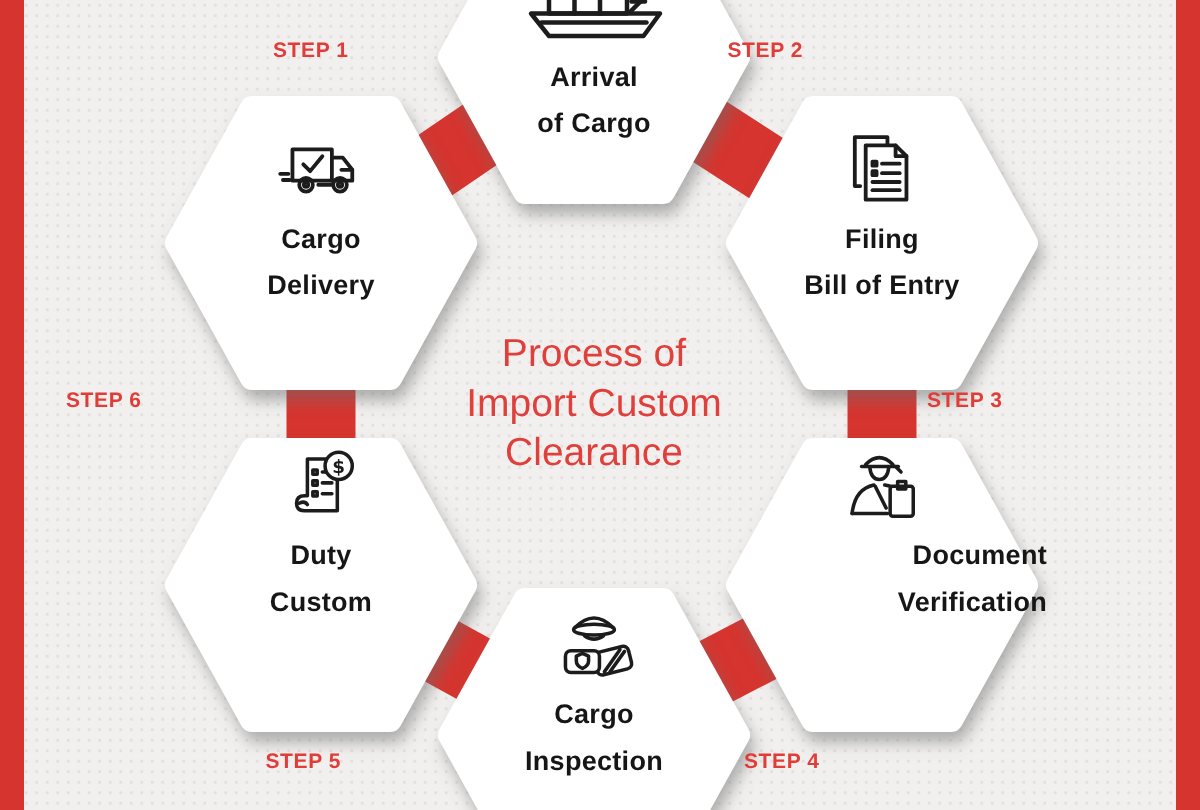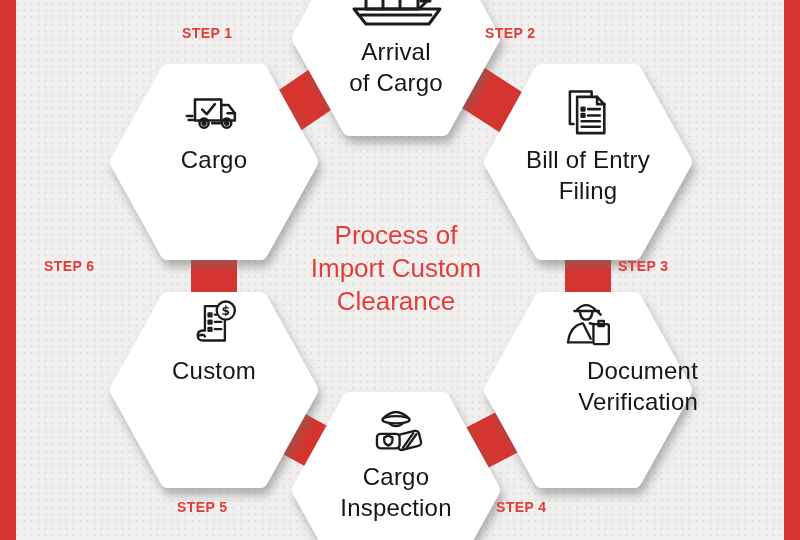--- a/index.html
+++ b/index.html
@@ -8,21 +8,21 @@
     background-color:#f1f0ef;
     background-image:radial-gradient(#e3e1e0 1px, transparent 1.2px);
     background-size:7px 7px;
     font-family:"Liberation Sans", sans-serif;
   }
   .edge-bar{position:absolute;top:0;width:16px;height:540px;background:#d6342e;}
   .edge-bar.left{left:0;}
   .edge-bar.right{right:0;}
   .scaffold{position:absolute;left:0;top:0;}
   .stage{position:absolute;width:220px;text-align:center;color:#161616;}
-  .stage .ln{font-weight:normal;font-size:24px;line-height:31px;letter-spacing:.2px;}
+  .stage .ln{font-weight:bold;font-size:18px;line-height:31px;letter-spacing:.2px;}
   .icon-wrap{display:flex;justify-content:center;}
   .ic{stroke:#1c1c1c;fill:none;stroke-linecap:round;stroke-linejoin:round;}
   .step{position:absolute;width:140px;text-align:left;color:#e23c38;
         font-weight:bold;font-size:14px;line-height:22px;letter-spacing:.4px;}
   .title{position:absolute;left:246px;top:219px;width:300px;text-align:center;
          color:#e0403c;font-weight:normal;font-size:26px;line-height:33px;}
 </style>
 </head>
 <body>
 
@@ -97,22 +97,22 @@
           <path d="M42,12 v8 h8"></path>
           <rect x="25" y="24" width="3" height="3"></rect>
           <line x1="32" y1="25.5" x2="45" y2="25.5"></line>
           <rect x="25" y="31" width="3" height="3"></rect>
           <line x1="32" y1="32.5" x2="45" y2="32.5"></line>
           <line x1="25" y1="39" x2="45" y2="39"></line>
           <line x1="25" y1="45" x2="45" y2="45"></line>
         </g>
       </svg>
     </div>
+    <div class="ln">Filing</div>
     <div class="ln">Bill of Entry</div>
-    <div class="ln">Filing</div>
   </div>
 
   <div class="stage" style="left:478px;top:297px;text-align:right;">
     <div class="icon-wrap">
       <svg width="58" height="58" viewBox="0 0 64 64">
         <g class="ic" stroke-width="2.6">
           <path d="M20,14 q10,-10 20,0"></path>
           <line x1="17" y1="15.5" x2="44" y2="15.5"></line>
           <path d="M42,15.5 l4,4"></path>
           <path d="M23,16 q1,9 7,9 q6,0 7,-9"></path>
@@ -160,20 +160,21 @@
           <line x1="33" y1="19.5" x2="40" y2="19.5"></line>
           <rect x="26" y="26" width="3.2" height="3.2"></rect>
           <line x1="33" y1="27.5" x2="40" y2="27.5"></line>
           <rect x="26" y="34" width="3.2" height="3.2"></rect>
           <line x1="33" y1="35.5" x2="40" y2="35.5"></line>
           <circle cx="45" cy="15" r="10" fill="#fff"></circle>
           <text x="45" y="20" text-anchor="middle" stroke="none" fill="#1c1c1c" font-family="DejaVu Sans, sans-serif" font-size="13.5" font-weight="bold">$</text>
         </g>
       </svg>
     </div>
+    <div class="ln">Duty</div>
     <div class="ln">Custom</div>
   </div>
 
   <div class="stage" style="left:104px;top:86px;">
     <div class="icon-wrap">
       <svg width="58" height="58" viewBox="0 0 64 64">
         <g class="ic" stroke-width="2.8">
           <rect x="11" y="15" width="29" height="23"></rect>
           <polyline points="19,26 24,31 33,20"></polyline>
           <path d="M40,21 h8 l7,9 v8 h-15"></path>
@@ -182,15 +183,16 @@
           <circle cx="21" cy="41" r="1.6"></circle>
           <circle cx="46" cy="41" r="5"></circle>
           <circle cx="46" cy="41" r="1.6"></circle>
           <line x1="2" y1="33" x2="8" y2="33"></line>
           <line x1="4" y1="37.5" x2="9" y2="37.5"></line>
           <line x1="30" y1="41" x2="40" y2="41"></line>
         </g>
       </svg>
     </div>
     <div class="ln">Cargo</div>
+    <div class="ln">Delivery</div>
   </div>
 
 </div>
 
 </body></html>

